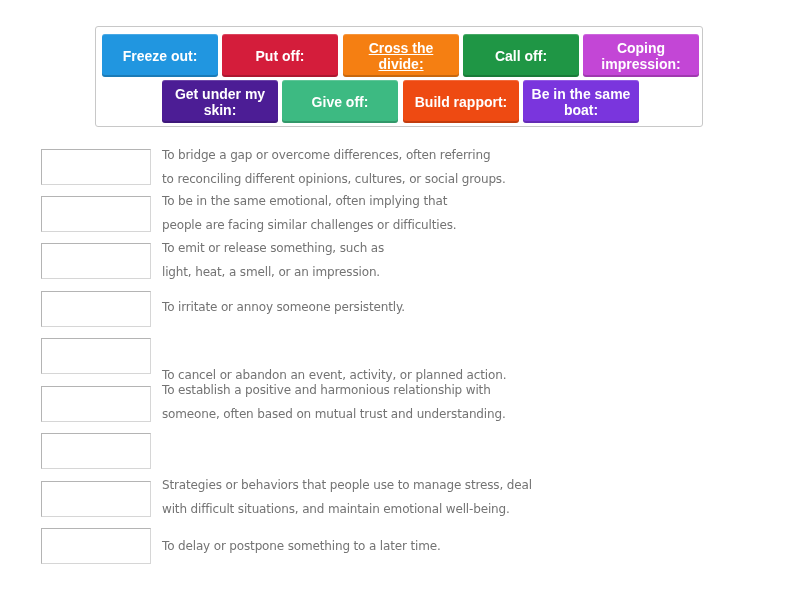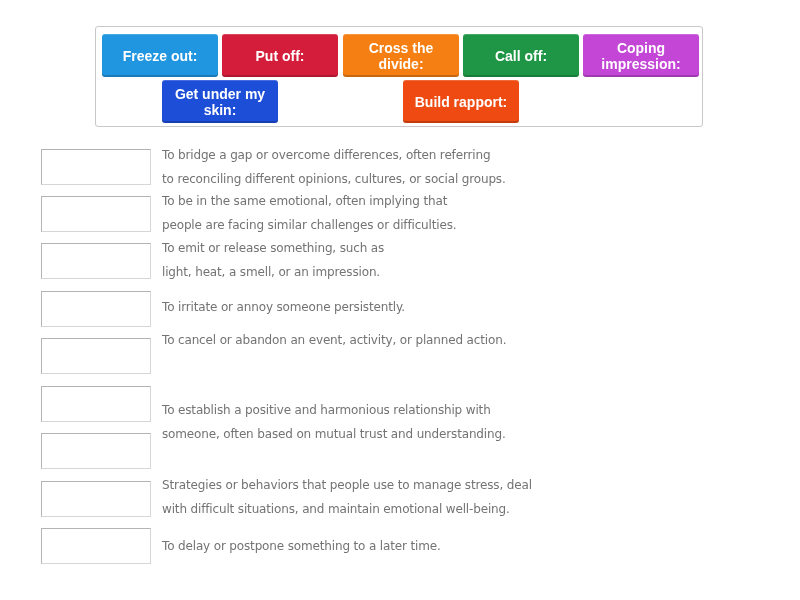--- a/index.html
+++ b/index.html
@@ -77,57 +77,63 @@
 
 <div class="stage">
 
   <div class="tile-bank">
     <div class="tile" style="left: 126px; top: 7px; background: rgb(212, 29, 59);">
         <span>Put off:</span>
       </div>
     <div class="tile" style="left: 6px; top: 7px; background: rgb(33, 150, 224);">
         <span>Freeze out:</span>
       </div>
-    <div class="tile" style="left: 247px; top: 7px; background: rgb(245, 127, 18);">
+    <div class="tile" style="left: 247px; top: 7px; background: rgb(245, 127, 18); text-decoration: underline;">
         <span>Cross the divide:</span>
       </div>
     <div class="tile" style="left: 367px; top: 7px; background: rgb(31, 150, 69);">
         <span>Call off:</span>
       </div>
     <div class="tile" style="left: 487px; top: 7px; background: rgb(195, 70, 214);">
         <span>Coping impression:</span>
       </div>
-    <div class="tile" style="left: 66px; top: 53px; background: #1d4ed8;">
+    <div class="tile" style="left: 66px; top: 53px; background: #4c1d95;">
         <span>Get under my skin:</span>
+      </div>
+    <div class="tile" style="left: 186px; top: 53px; background: rgb(61, 186, 130);">
+        <span>Give off:</span>
       </div>
     <div class="tile" style="left: 307px; top: 53px; background: rgb(238, 74, 18);">
         <span>Build rapport:</span>
+      </div>
+    <div class="tile" style="left: 427px; top: 53px; background: rgb(122, 53, 221);">
+        <span>Be in the same boat:</span>
       </div>
   </div>
 
   <div class="drop-box" style="top: 149px;"></div>
   <div class="definition" style="top: 143px;">To bridge a gap or overcome differences, often referring
 to reconciling different opinions, cultures, or social groups.</div>
 
   <div class="drop-box" style="top: 196px;"></div>
   <div class="definition" style="top: 189px;">To be in the same emotional, often implying that
 people are facing similar challenges or difficulties.</div>
 
   <div class="drop-box" style="top: 243px;"></div>
   <div class="definition" style="top: 236px;">To emit or release something, such as
 light, heat, a smell, or an impression.</div>
 
   <div class="drop-box" style="top: 291px;"></div>
   <div class="definition" style="top: 295px;">To irritate or annoy someone persistently.</div>
 
   <div class="drop-box" style="top: 338px;"></div>
-  <div class="definition" style="top: 328px;">To cancel or abandon an event, activity, or planned action.</div>
+  <div class="definition" style="top: 363px;">To cancel or abandon an event, activity, or planned action.</div>
 
   <div class="drop-box" style="top: 386px;"></div>
-  <div class="definition" style="top: 398px;">To establish a positive and harmonious relationship with
+  <div class="definition" style="top: 378px;">To establish a positive and harmonious relationship with
 someone, often based on mutual trust and understanding.</div>
 
   <div class="drop-box" style="top: 433px;"></div>
 
   <div class="drop-box" style="top: 481px;"></div>
   <div class="definition" style="top: 473px;">Strategies or behaviors that people use to manage stress, deal
 with difficult situations, and maintain emotional well-being.</div>
 
   <div class="drop-box" style="top: 528px;"></div>
   <div class="definition" style="top: 534px;">To delay or postpone something to a later time.</div>

